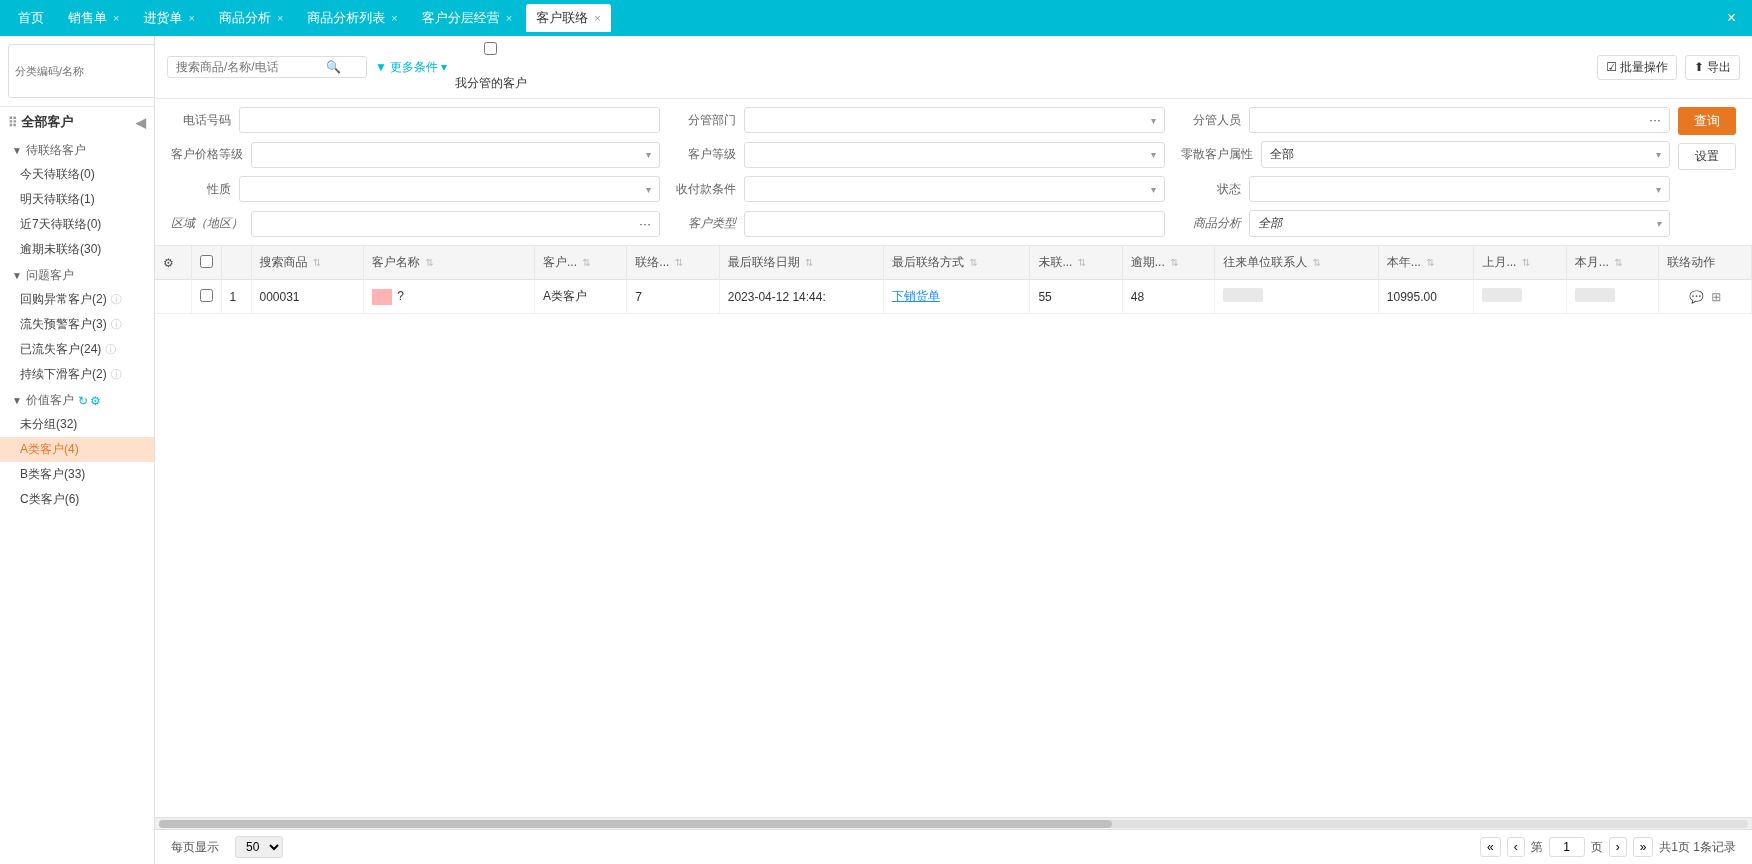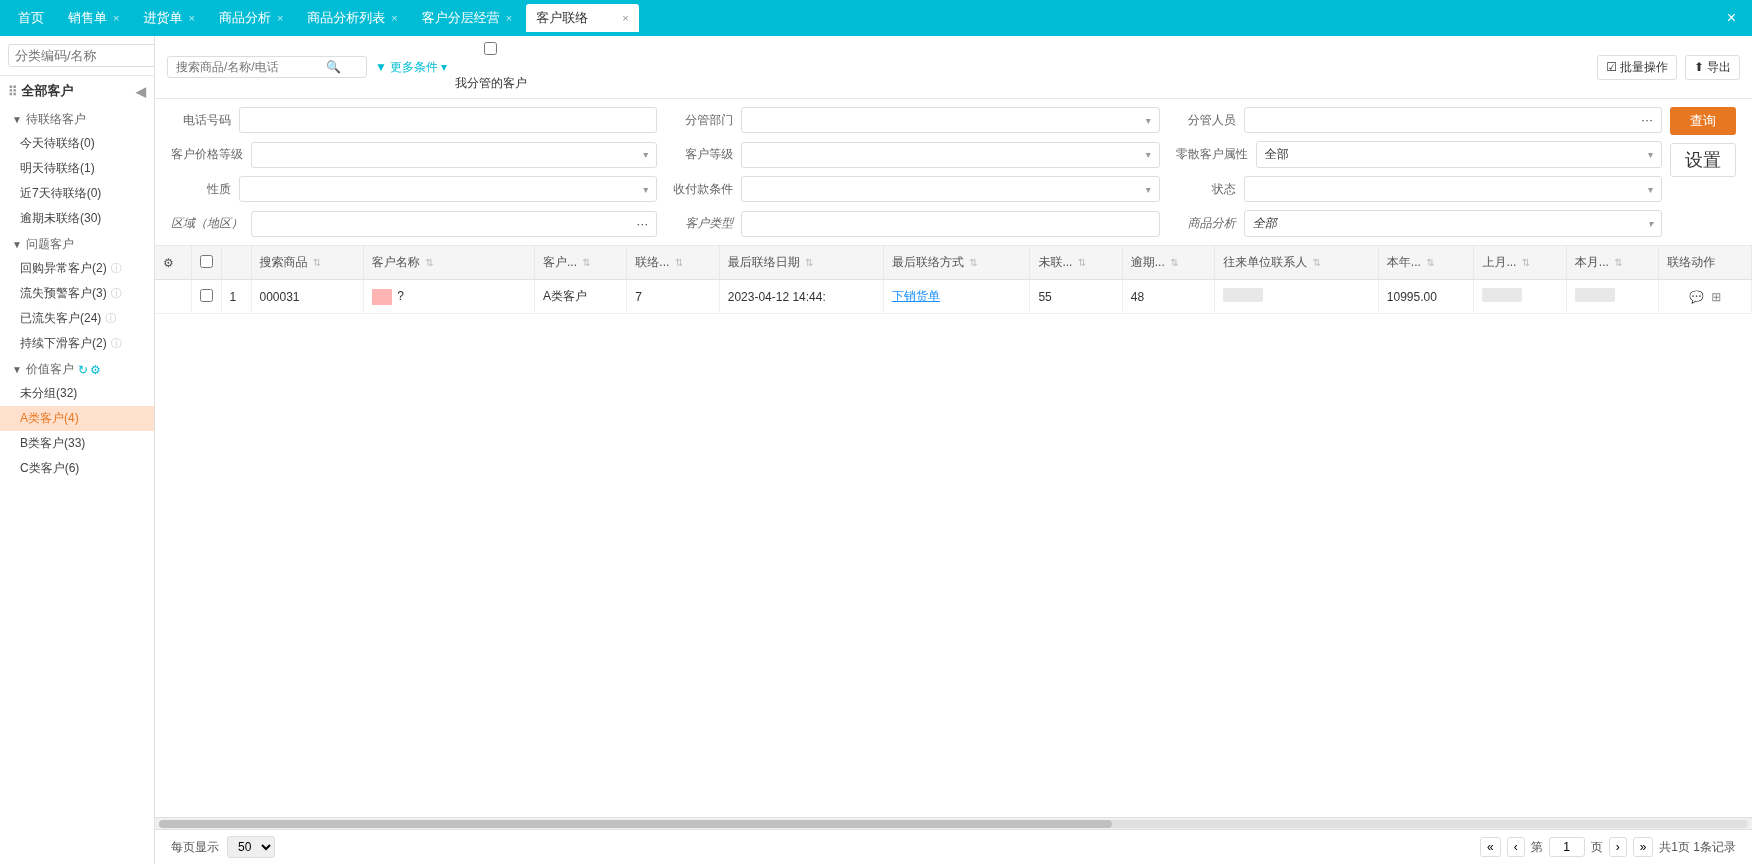--- a/index.html
+++ b/index.html
@@ -19,21 +19,21 @@
       align-items: center;
       padding: 0 10px;
       height: 28px;
       color: #fff;
       cursor: pointer;
       font-size: 13px;
       border-radius: 3px 3px 0 0;
       white-space: nowrap;
     }
     .top-nav .nav-item.home { background: transparent; }
-    .top-nav .nav-item.active { background: #fff; color: #333; gap: 28px; }
+    .top-nav .nav-item.active { background: #fff; color: #333; }
     .top-nav .nav-item .close-btn {
       margin-left: 6px;
       font-size: 11px;
       color: inherit;
       opacity: 0.7;
     }
     .top-nav .nav-item.active .close-btn { color: #666; }
     .nav-spacer { flex: 1; }
     .nav-close-btn {
       color: #fff;
@@ -61,22 +61,22 @@
     .sidebar-search {
       display: flex;
       align-items: center;
       padding: 8px;
       border-bottom: 1px solid #e8e8e8;
     }
     .sidebar-search input {
       flex: 1;
       border: 1px solid #ddd;
       border-radius: 3px;
-      padding: 3px 6px;
-      font-size: 13px;
+      padding: 20px 6px;
+      font-size: 11px;
       outline: none;
       color: #999;
     }
     .sidebar-section-header {
       display: flex;
       align-items: center;
       padding: 6px 8px;
       font-weight: bold;
       font-size: 13px;
       color: #333;
@@ -241,21 +241,21 @@
       font-size: 13px;
       cursor: pointer;
     }
     .settings-btn {
       display: block;
       background: #fff;
       color: #333;
       border: 1px solid #ddd;
       border-radius: 3px;
       padding: 4px 14px;
-      font-size: 18px;
+      font-size: 12px;
       cursor: pointer;
       margin-top: 4px;
     }
 
     
     .table-container {
       flex: 1;
       overflow: auto;
       background: #fff;
       margin: 0;
@@ -300,21 +300,21 @@
     .table-footer {
       display: flex;
       align-items: center;
       justify-content: space-between;
       padding: 6px 16px;
       background: #fff;
       border-top: 1px solid #e0e0e0;
       font-size: 12px;
       color: #555;
     }
-    .footer-left { display: flex; align-items: center; gap: 8px; }
+    .footer-left { display: flex; align-items: center; gap: 16px; }
     .footer-right { display: flex; align-items: center; gap: 6px; }
     .page-size-select {
       border: 1px solid #ddd;
       border-radius: 3px;
       padding: 2px 6px;
       font-size: 12px;
     }
     .page-nav-btn {
       border: 1px solid #ddd;
       border-radius: 3px;

